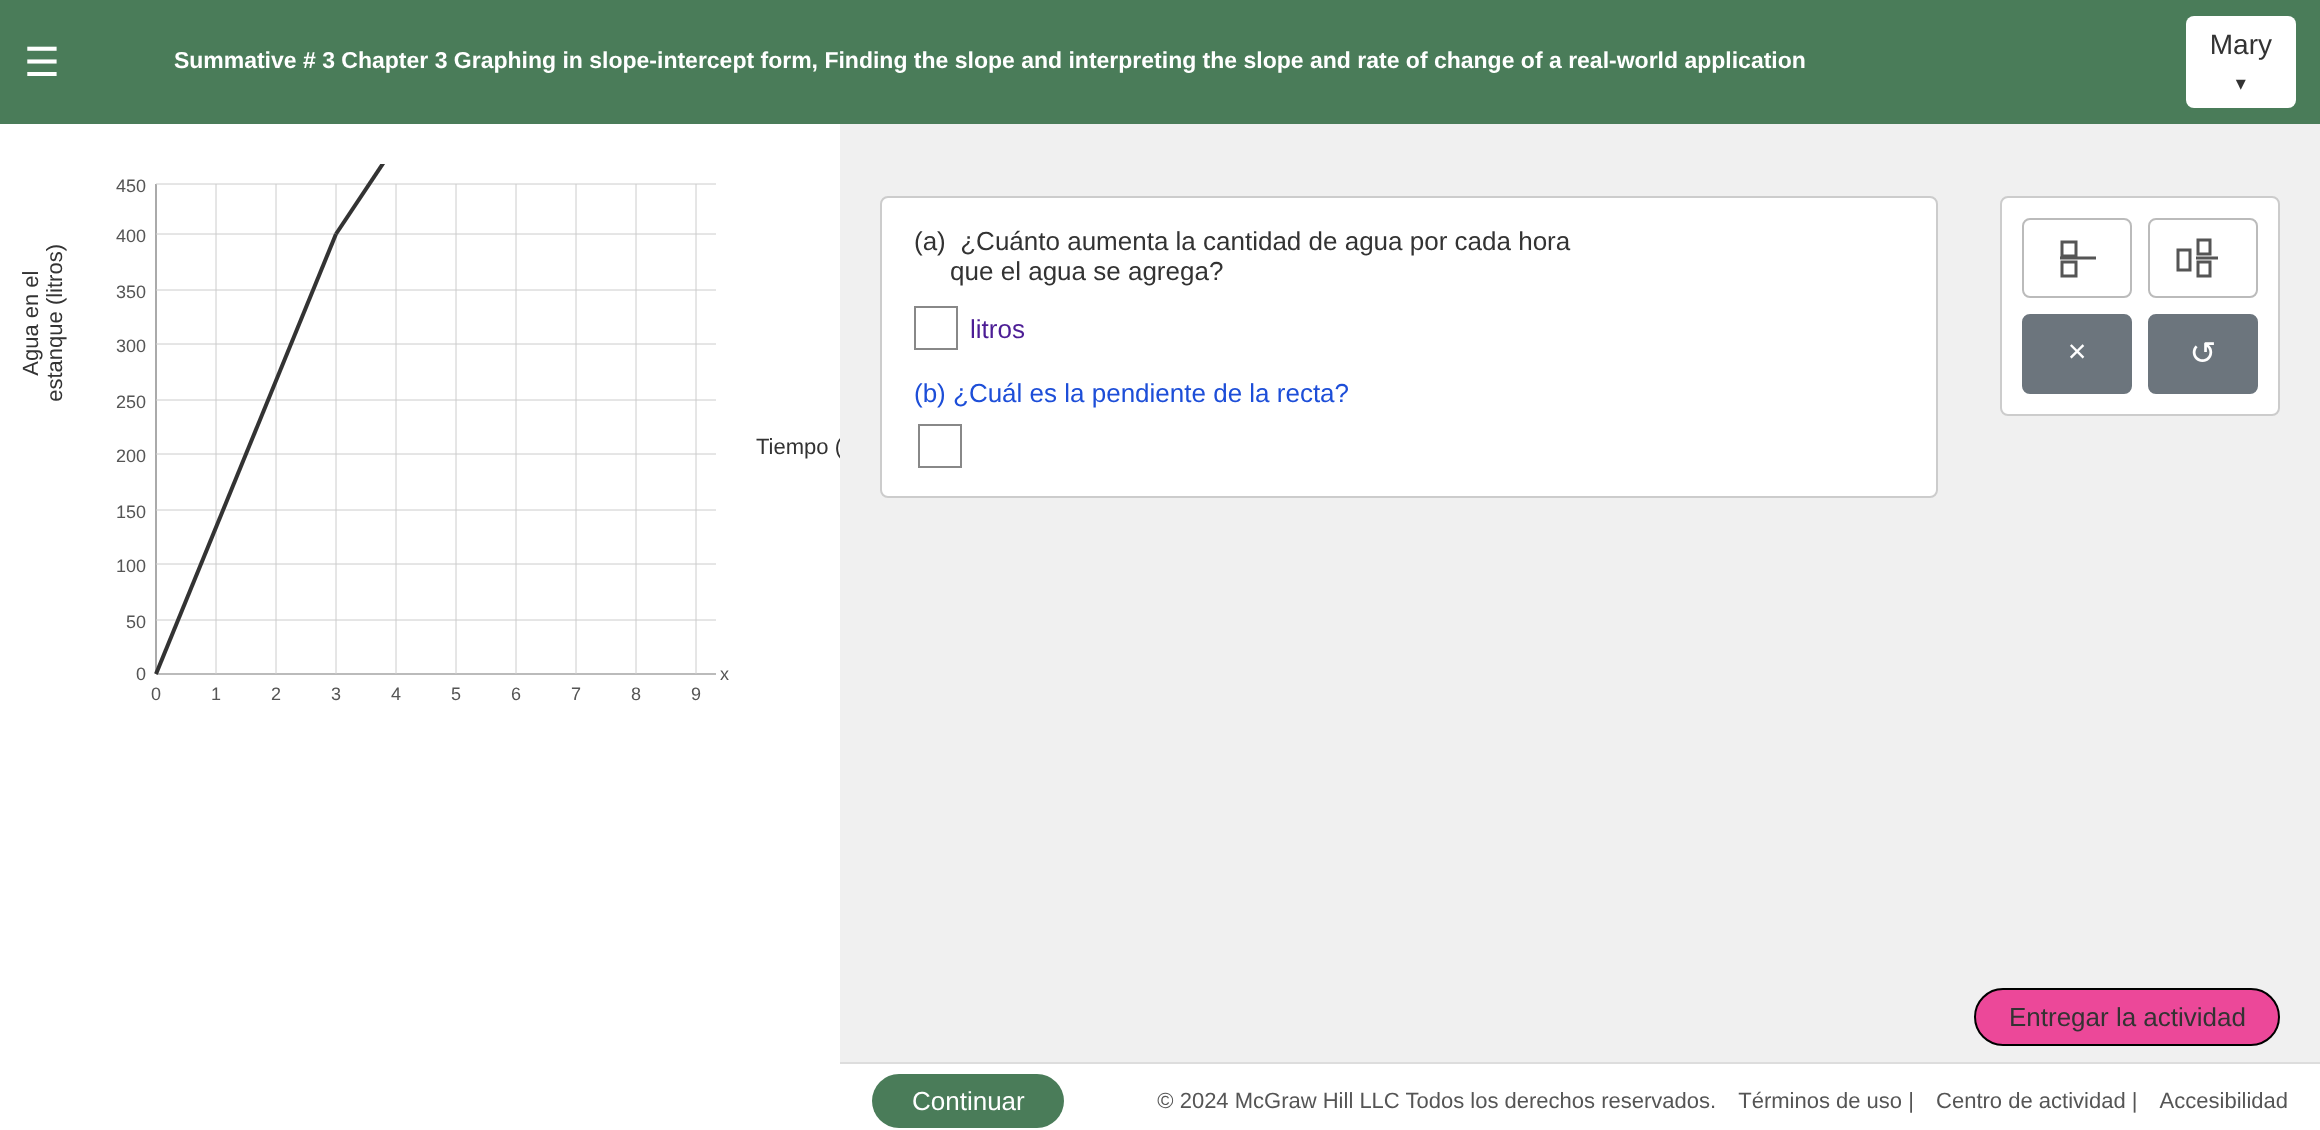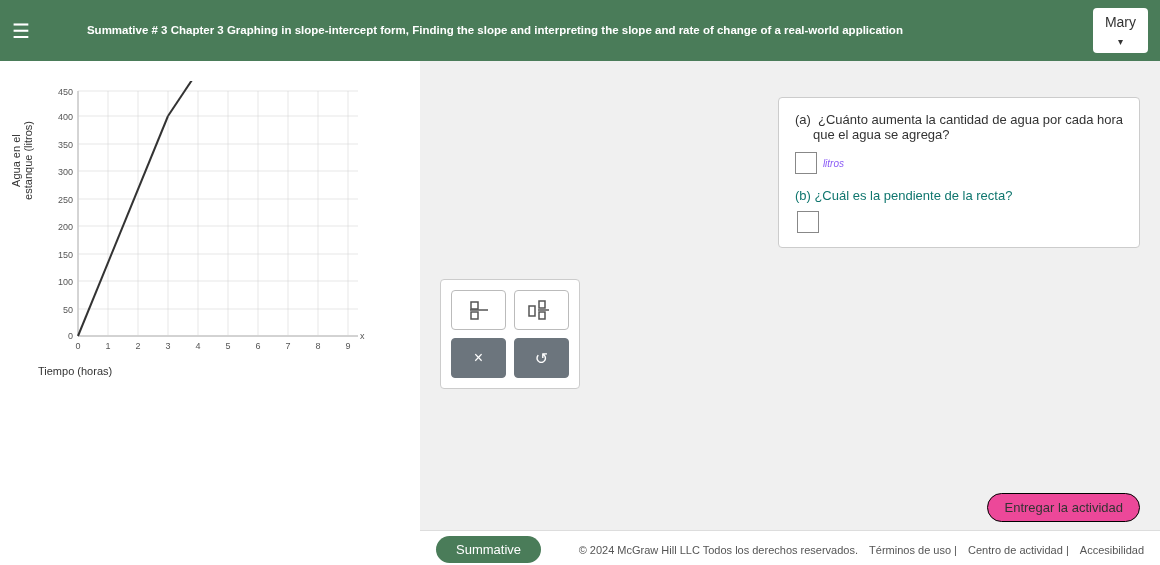--- a/index.html
+++ b/index.html
@@ -131,23 +131,22 @@
       font-size: 11px;
       color: #333;
       margin-top: 4px;
       width: 340px;
     }
 
     
     .qa-container {
       display: flex;
       gap: 31px;
-      align-items: flex-end;
+      align-items: center;
       margin-top: 16px;
-      flex-direction: column;
     }
 
     .questions-box {
       background: white;
       border: 1px solid #ccc;
       border-radius: 4px;
       padding: 14px 16px;
       flex: 1;
       min-height: 120px;
     }
@@ -163,27 +162,26 @@
       margin-bottom: 14px;
     }
     .answer-input {
       width: 24px;
       height: 24px;
       border: 1px solid #888;
       background: white;
       display: inline-block;
     }
     .litros-label {
-      font-size: 10px;
-      color: #8b5cf6;
-      font-style: italic;
+      font-size: 13px;
+      color: #4c1d95;
     }
     .question-b {
       font-size: 13px;
-      color: #0f766e;
+      color: #1d4ed8;
       margin-bottom: 8px;
     }
     .answer-input-b {
       width: 24px;
       height: 24px;
       border: 1px solid #888;
       background: white;
       display: inline-block;
       margin-left: 2px;
     }
@@ -291,21 +289,21 @@
 
 <div class="main-content">
 
   <button class="english-btn">English</button>
 
   <span class="question-mark">?</span>
 
   <div class="graph-panel">
     <div class="graph-area">
       <div class="y-axis-label">Agua en el<br>estanque (litros)</div>
-      <div style="display:flex; flex-direction:column; align-items:center;">
+      <div style="display:flex; flex-direction:row; align-items:center;">
         <div class="graph-container">
           <svg class="graph-svg" viewBox="0 0 320 280" xmlns="http://www.w3.org/2000/svg">
 
             <line x1="30" y1="10" x2="30" y2="255" stroke="#aaa" stroke-width="1"></line>
             <line x1="30" y1="255" x2="310" y2="255" stroke="#aaa" stroke-width="1"></line>
 
             <line x1="30" y1="255" x2="310" y2="255" stroke="#ccc" stroke-width="0.5"></line>
             <line x1="30" y1="228" x2="310" y2="228" stroke="#ccc" stroke-width="0.5"></line>
             <line x1="30" y1="200" x2="310" y2="200" stroke="#ccc" stroke-width="0.5"></line>
             <line x1="30" y1="173" x2="310" y2="173" stroke="#ccc" stroke-width="0.5"></line>
@@ -395,21 +393,21 @@
           </svg>
         </button>
         <button class="math-btn close-btn">×</button>
         <button class="math-btn undo-btn">↺</button>
       </div>
     </div>
 
     <button class="submit-btn">Entregar la actividad</button>
 
     <div class="footer">
-      <button class="continuar-btn">Summative</button>
+      <button class="continuar-btn">Continuar</button>
       <div class="footer-links">
         <span>© 2024 McGraw Hill LLC  Todos los derechos reservados.</span>
         <a href="#">Términos de uso</a>
         <span> | </span>
         <a href="#">Centro de actividad</a>
         <span> | </span>
         <a href="#">Accesibilidad</a>
       </div>
     </div>
   </div>

